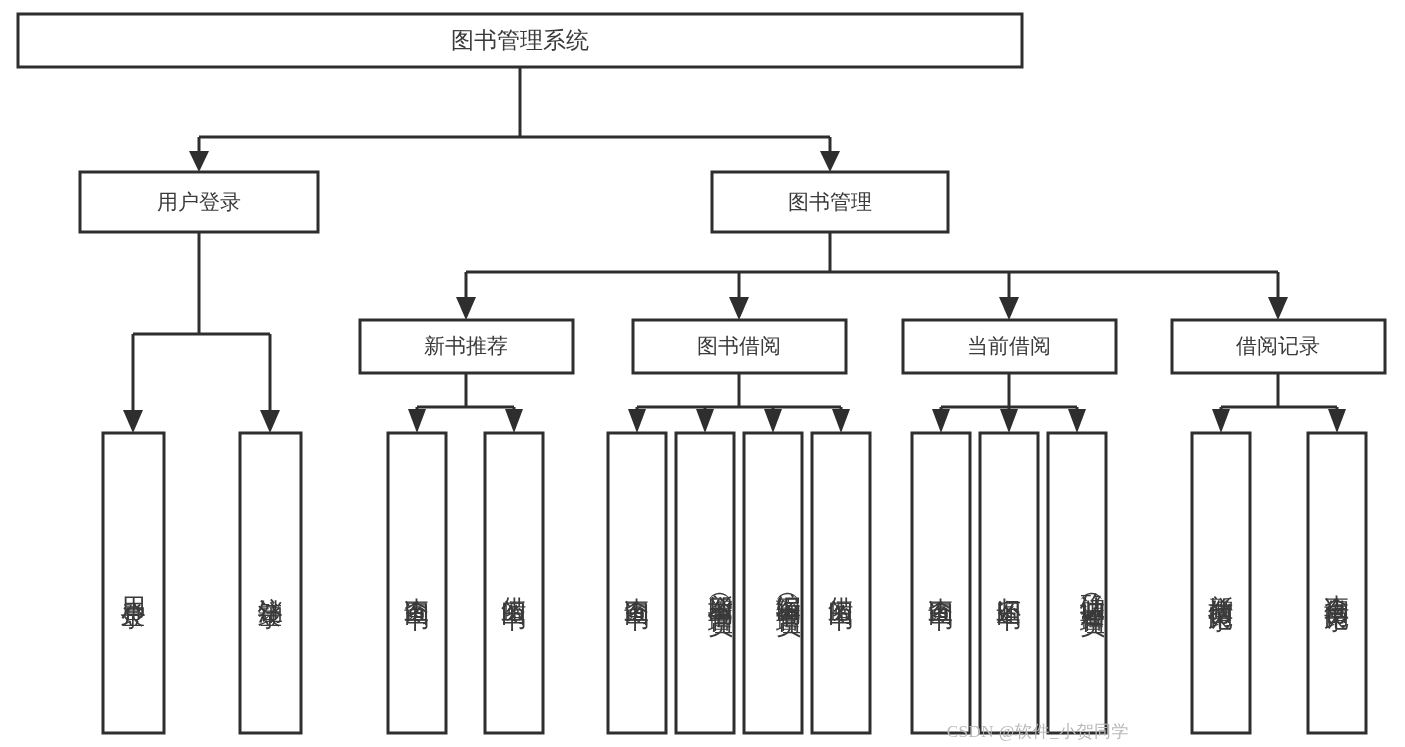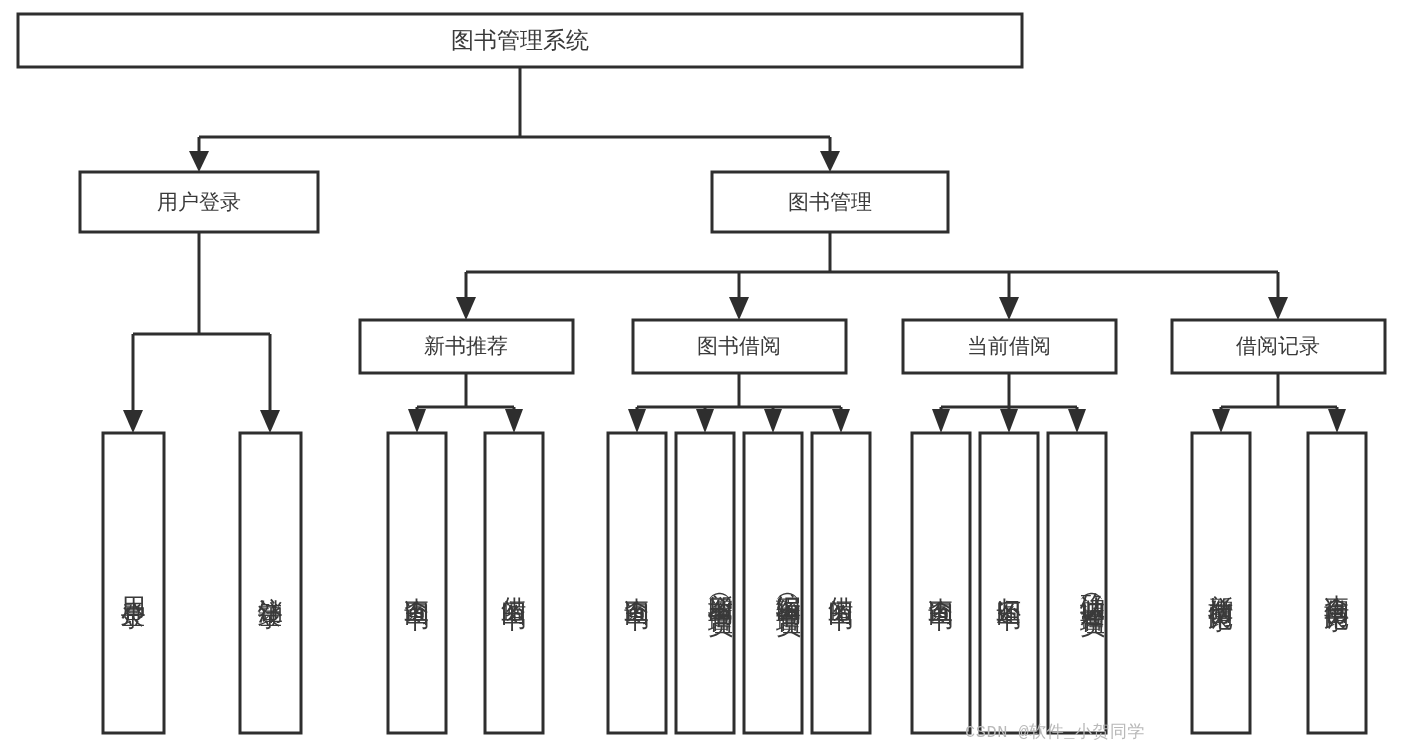--- a/index.html
+++ b/index.html
@@ -11,21 +11,20 @@
     width: 1405px;
     height: 747px;
     font-family: "Liberation Sans", "DejaVu Sans", sans-serif;
     overflow: hidden;
     position: relative;
   }
   #diagram-root {
     position: relative;
     width: 1137px;
     height: 747px;
-    padding-left: 16px;
   }
   svg.diagram-canvas {
     position: absolute;
     left: 0;
     top: 0;
     width: 1405px;
     height: 747px;
     display: block;
   }
   .node-box {
@@ -63,21 +62,21 @@
     display: flex;
     align-items: center;
     justify-content: center;
     text-align: center;
     pointer-events: none;
   }
   .watermark {
     position: absolute;
     right: 8px;
     bottom: 4px;
-    font-family: Liberation Mono, monospace;
+    font-family: Liberation Serif, serif;
     font-size: 17px;
     color: #b9b9b9;
     letter-spacing: 0.5px;
     white-space: nowrap;
   }
 </style>
 </head>
 <body>
 
 <div id="diagram-root">

